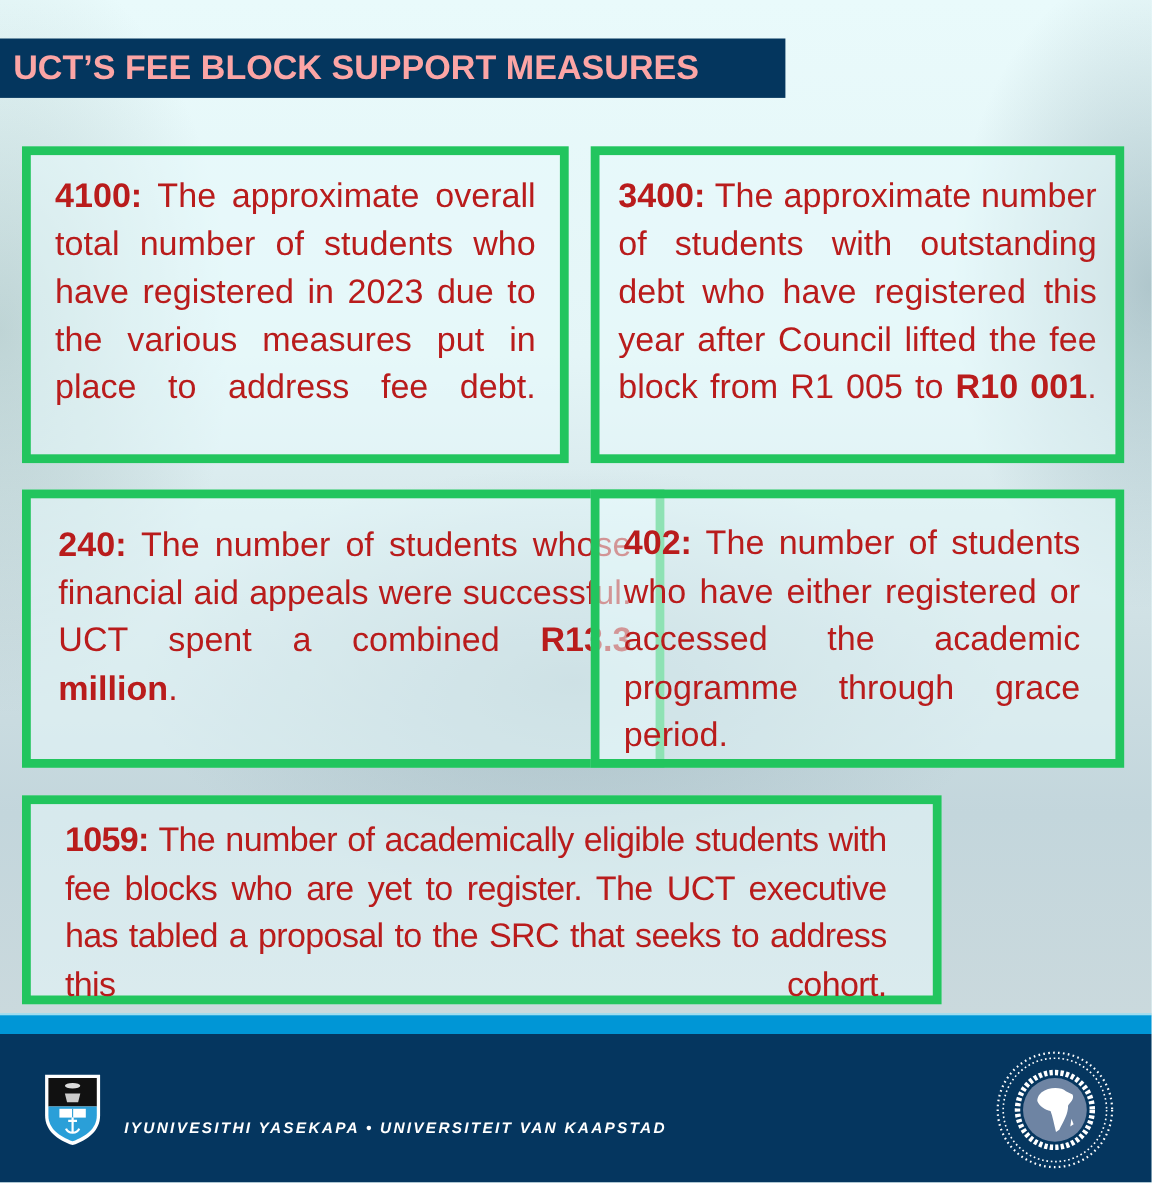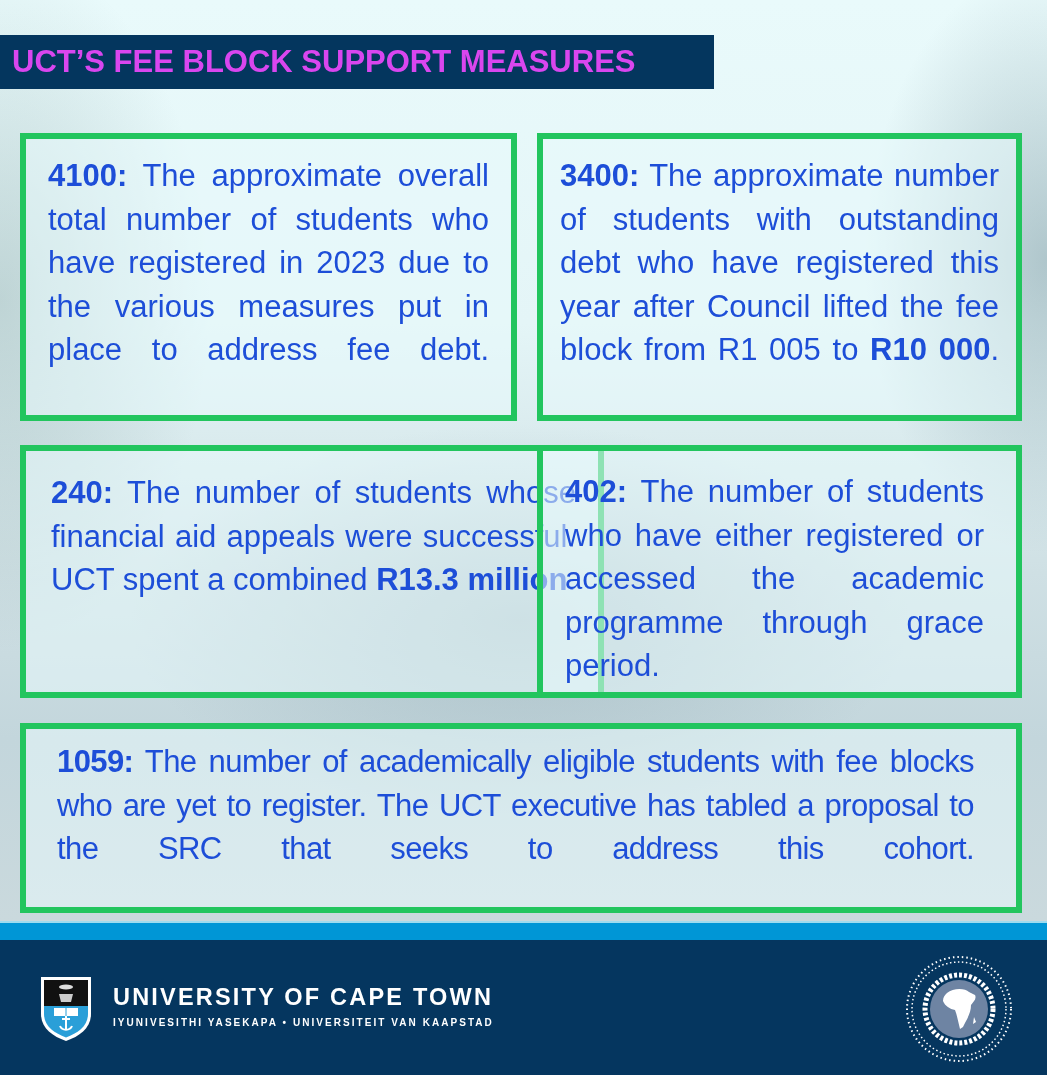--- a/index.html
+++ b/index.html
@@ -17,71 +17,71 @@
       radial-gradient(ellipse 520px 260px at 520px 620px, rgba(140,165,175,0.45), rgba(140,165,175,0) 75%),
       linear-gradient(to bottom, #e9fafb 0%, #e4f5f7 35%, #cfe0e4 62%, #c3d6dc 80%, #cad9dd 100%);
   }
   .title-banner {
     position: absolute; left: 0; top: 35px; width: 714px; height: 54px;
     background: #04365e;
     display: flex; align-items: center;
     padding-left: 12px;
   }
   .title-banner span {
-    color: #d946ef; font-weight: bold; font-size: 31px; letter-spacing: 0px;
+    color: #fca5a5; font-weight: bold; font-size: 31px; letter-spacing: 0px;
     white-space: nowrap;
   }
   .box {
     position: absolute;
-    border: 6px solid #22c55e;
+    border: 8px solid #22c55e;
     background: rgba(232, 249, 251, 0.55);
-    color: #1d4ed8;
+    color: #b91c1c;
     font-size: 31px;
     line-height: 43.5px;
     text-align: justify;
   }
   .box p { text-align: justify; }
   .box .num, .box .bold { font-weight: bold; }
   #box1 { left: 20px; top: 133px; width: 497px; height: 288px; padding: 15px 22px 0 22px; }
   #box2 { left: 537px; top: 133px; width: 485px; height: 288px; padding: 15px 17px 0 17px; }
   #box3 { left: 20px; top: 445px; width: 584px; height: 253px; padding: 20px 22px 0 25px; }
   #box4 { left: 537px; top: 445px; width: 485px; height: 253px; padding: 19px 32px 0 22px; }
-  #box5 { left: 20px; top: 723px; width: 1002px; height: 190px; padding: 11px 42px 0 31px; }
+  #box5 { left: 20px; top: 723px; width: 836px; height: 190px; padding: 11px 42px 0 31px; }
   #box5 p { font-size: 31px; line-height: 43.5px; letter-spacing: -0.6px; word-spacing: -1px; }
   .last-line-fix::after { content: ""; display: inline-block; width: 100%; }
 
   .stripe-light { position: absolute; left: 0; top: 921px; width: 1047px; height: 3px; background: #9fdcef; }
   .stripe-blue { position: absolute; left: 0; top: 923px; width: 1047px; height: 17px; background: #0096d6; }
   .footer { position: absolute; left: 0; top: 940px; width: 1047px; height: 135px; background: #05365f; }
   .crest { position: absolute; left: 40px; top: 36px; width: 52px; height: 66px; }
   .uct-name {
     position: absolute; left: 113px; top: 44px;
     color: #ffffff; font-size: 23.5px; font-weight: bold; letter-spacing: 2.2px; white-space: nowrap;
   }
   .uct-sub {
     position: absolute; left: 113px; top: 77px;
-    color: #ffffff; font-size: 10px; font-weight: bold; letter-spacing: 2.05px; white-space: nowrap;
+    color: #ffffff; font-size: 14px; font-weight: bold; letter-spacing: 2.05px; white-space: nowrap; font-style: italic;
   }
   .vision-seal { position: absolute; left: 905px; top: 15px; width: 108px; height: 108px; }
 </style>
 </head>
 <body>
 
 <div class="bg"></div>
 
 <div class="title-banner">
   <span>UCT’S FEE BLOCK SUPPORT MEASURES</span>
 </div>
 
 <div class="box" id="box1">
   <p class="last-line-fix" style="margin-bottom:-43px;"><span class="num">4100:</span> <span>The approximate overall total number of students who have registered in 2023 due to the various measures put in place to address fee debt.</span></p>
 </div>
 
 <div class="box" id="box2">
-  <p class="last-line-fix" style="margin-bottom:-43px;"><span class="num">3400:</span> <span>The approximate number of students with outstanding debt who have registered this year after Council lifted the fee block from R1 005 to </span><span class="bold">R10 000</span><span>.</span></p>
+  <p class="last-line-fix" style="margin-bottom:-43px;"><span class="num">3400:</span> <span>The approximate number of students with outstanding debt who have registered this year after Council lifted the fee block from R1 005 to </span><span class="bold">R10 001</span><span>.</span></p>
 </div>
 
 <div class="box" id="box3">
   <p class="last-line-fix" style="margin-bottom:-43px;"><span class="num">240:</span> <span>The number of students whose financial aid appeals were successful. UCT spent a combined </span><span class="bold">R13.3 million</span><span>.</span></p>
 </div>
 
 <div class="box" id="box4">
   <p class="last-line-fix" style="margin-bottom:-43px;"><span class="num">402:</span> <span>The number of students who have either registered or accessed the academic programme through grace period.</span></p>
 </div>
 
@@ -96,21 +96,20 @@
   <svg class="crest" viewBox="0 0 52 66">
     <path d="M1 1 H51 V38 C51 52 40 60 26 65 C12 60 1 52 1 38 Z" fill="#ffffff"></path>
     <path d="M4 4 H48 V30 H4 Z" fill="#111111"></path>
     <path d="M4 30 H48 V38 C48 50 38 57 26 61.5 C14 57 4 50 4 38 Z" fill="#2a9fd8"></path>
     <ellipse cx="26" cy="11" rx="7" ry="2.5" fill="#dddddd"></ellipse>
     <path d="M19 18 H33 L31 26 H21 Z" fill="#cccccc"></path>
     <rect x="14" y="32" width="24" height="8" fill="#ffffff"></rect>
     <line x1="26" y1="32" x2="26" y2="40" stroke="#2a9fd8" stroke-width="1"></line>
     <path d="M26 40 V54 M20 50 C22 55 30 55 32 50 M22 43 H30" stroke="#ffffff" stroke-width="2" fill="none"></path>
   </svg>
-  <div class="uct-name">UNIVERSITY OF CAPE TOWN</div>
   <div class="uct-sub">IYUNIVESITHI YASEKAPA • UNIVERSITEIT VAN KAAPSTAD</div>
 
   <svg class="vision-seal" viewBox="0 0 108 108">
     <circle cx="54" cy="54" r="52" fill="none" stroke="#ffffff" stroke-width="2" stroke-dasharray="1.5 3"></circle>
     <circle cx="54" cy="54" r="47" fill="none" stroke="#ffffff" stroke-width="1.5" stroke-dasharray="1.5 2.5"></circle>
     <circle cx="54" cy="54" r="34" fill="none" stroke="#ffffff" stroke-width="5" stroke-dasharray="3 2"></circle>
     <circle cx="54" cy="54" r="29" fill="#6e84a3"></circle>
     <path d="M42 38 C48 33 60 33 64 37 L70 40 C72 44 68 47 66 50 C66 58 62 64 58 72 L55 74 C53 66 52 60 50 55 C45 54 40 51 38 46 C38 42 40 40 42 38 Z" fill="#ffffff"></path>
     <path d="M69 62 L71 67 L68 69 Z" fill="#ffffff"></path>
   </svg>

